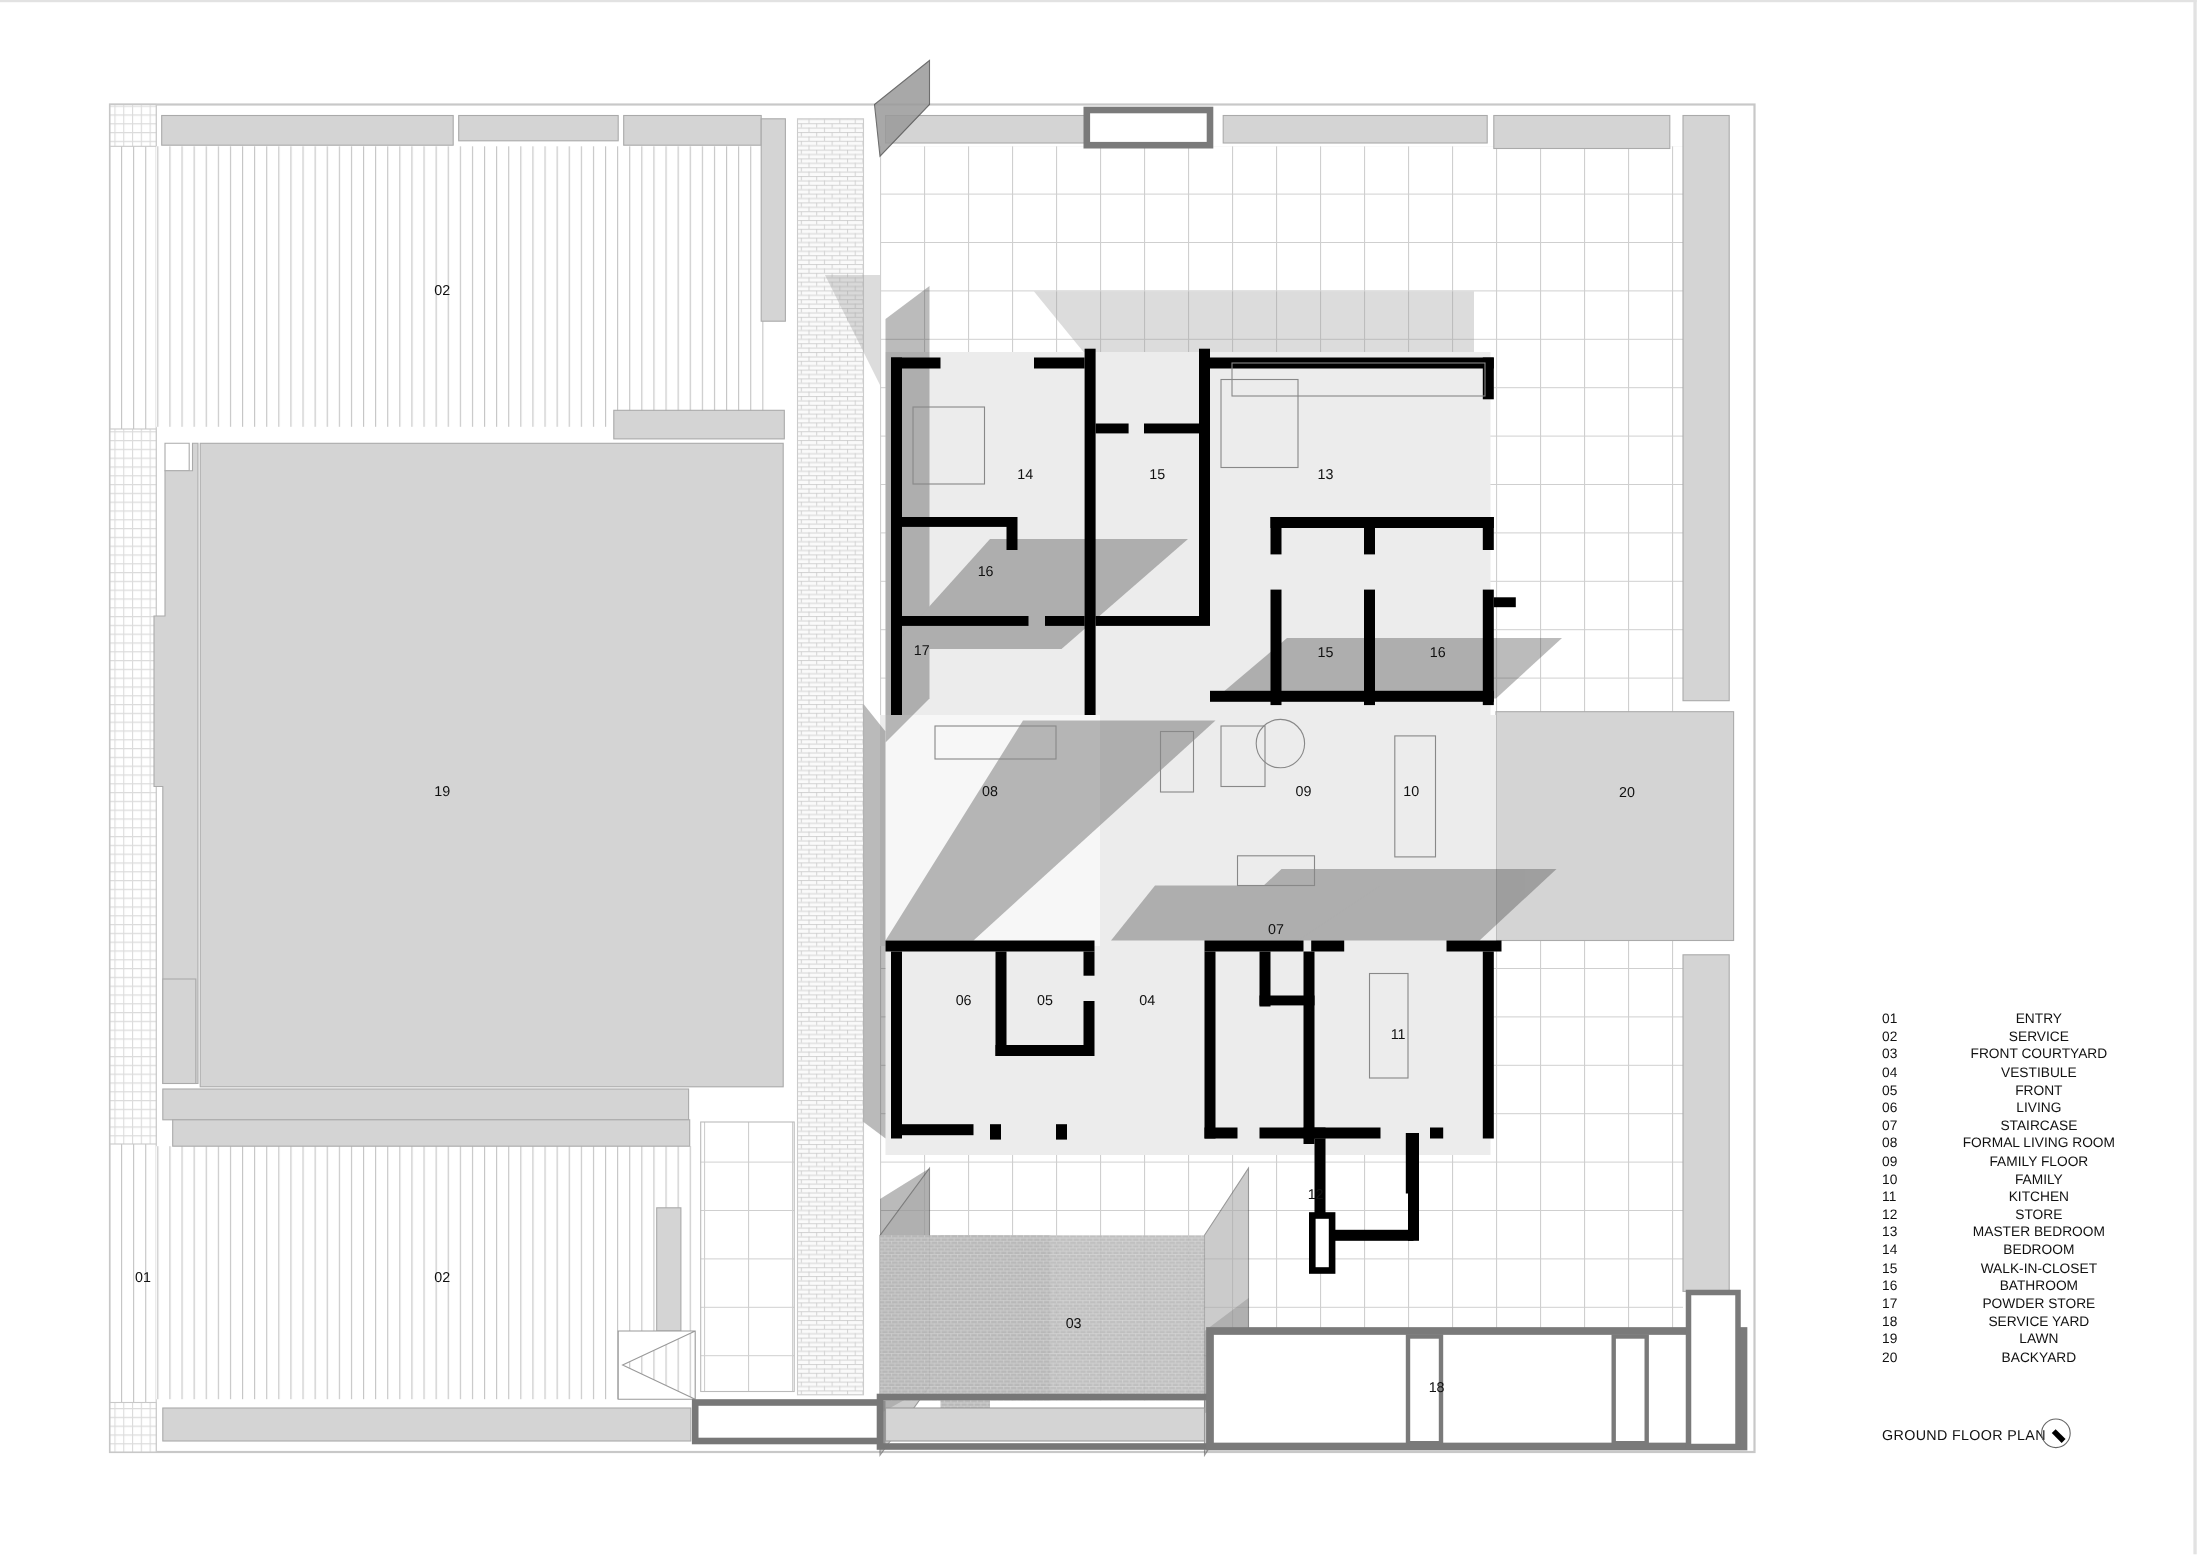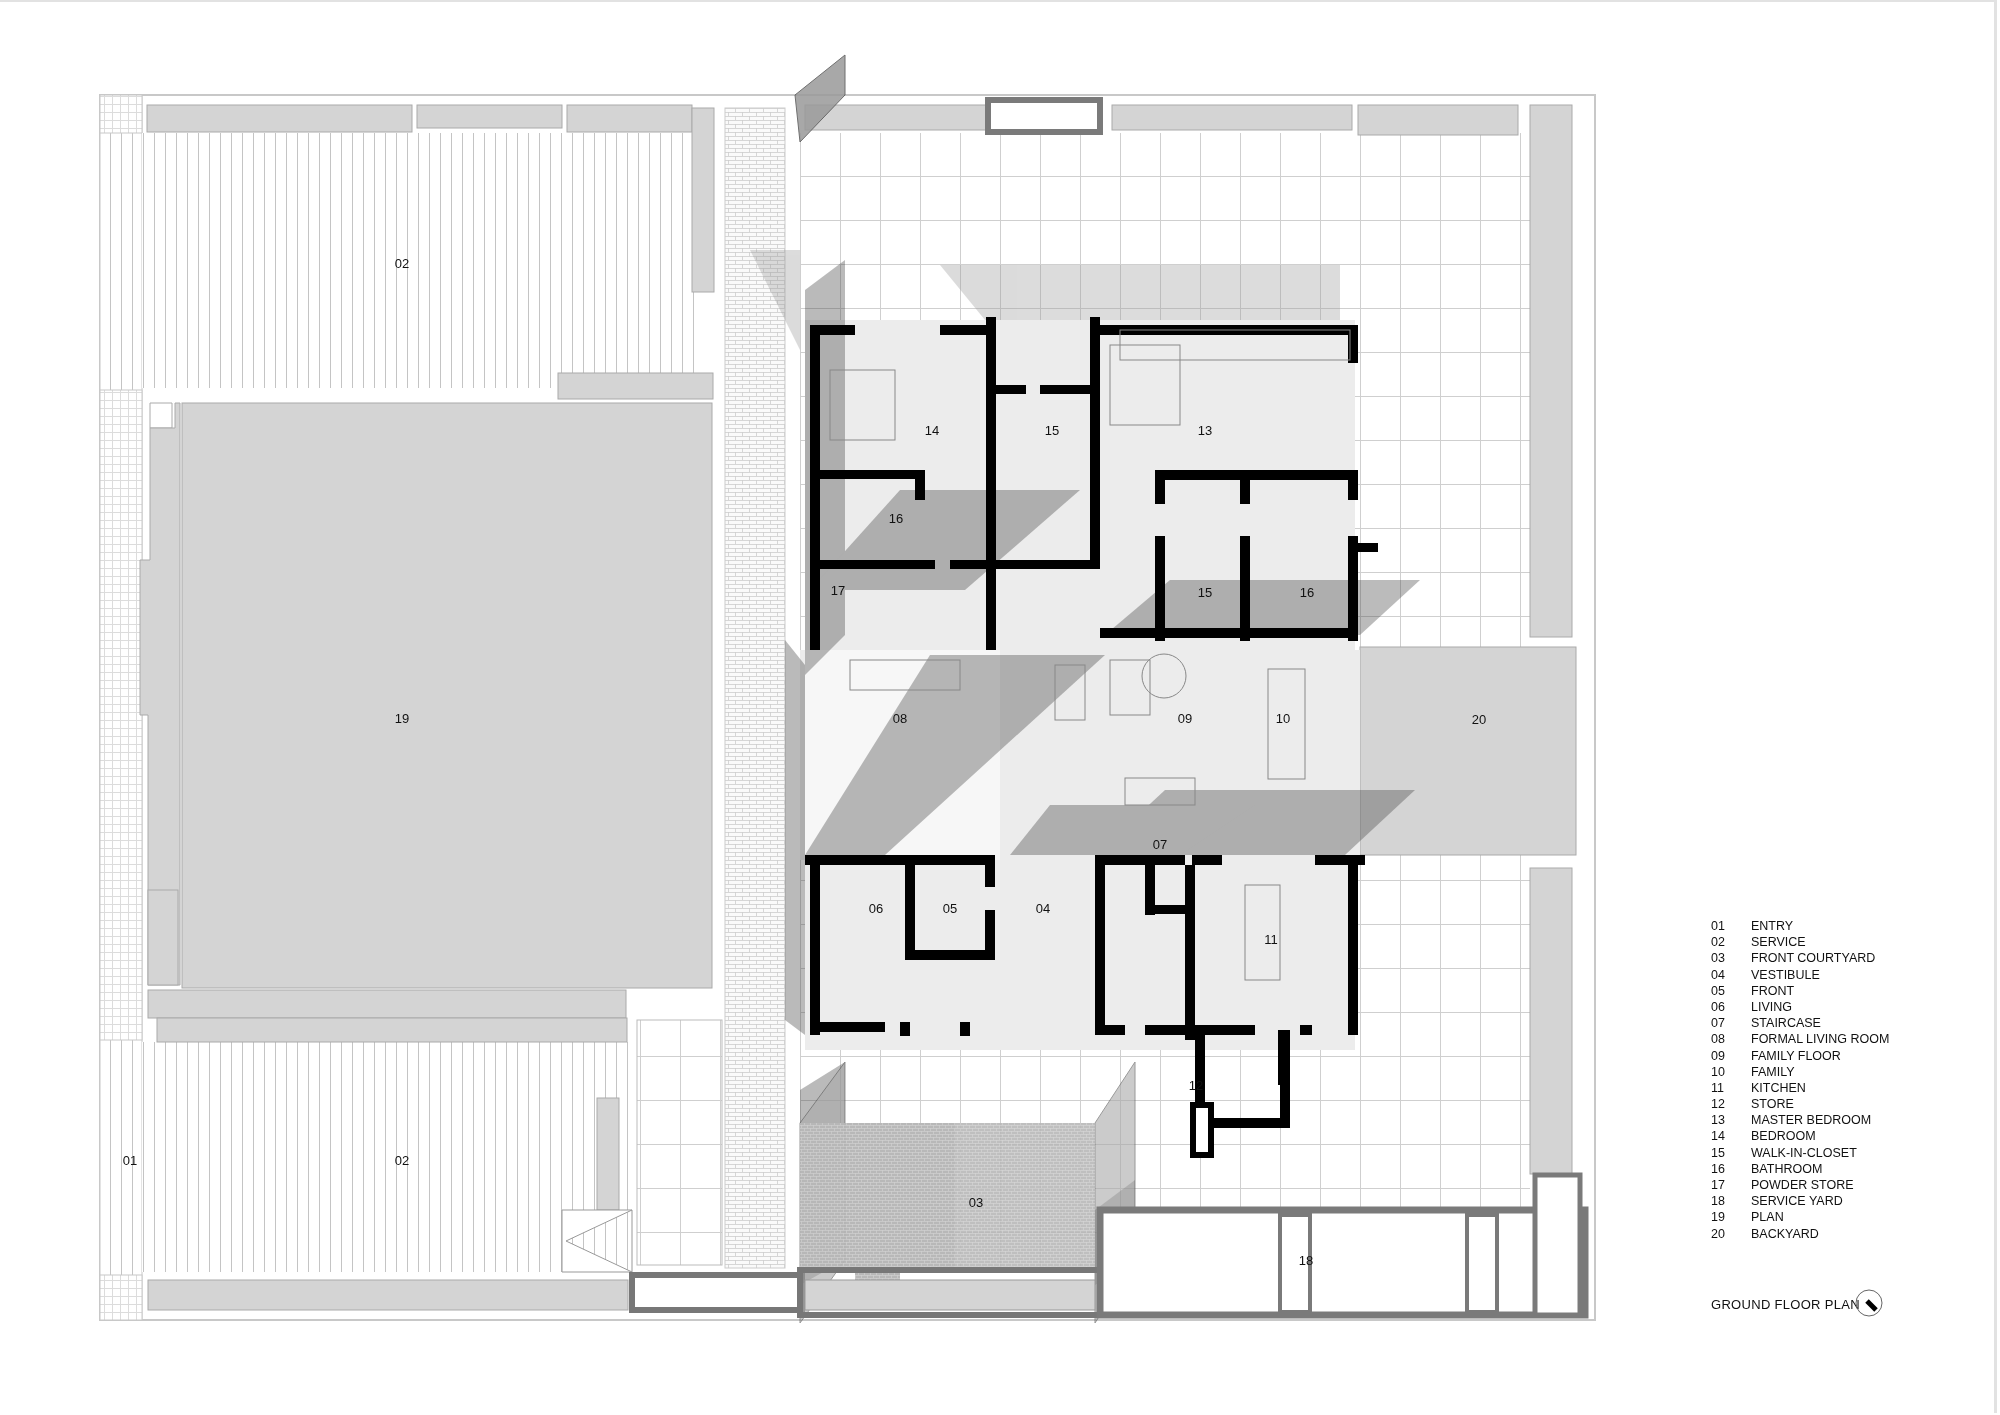--- a/index.html
+++ b/index.html
@@ -6,21 +6,21 @@
   body { width: 2000px; height: 1415px; position: relative; overflow: hidden;
          font-family: "Liberation Sans", "DejaVu Sans", sans-serif; color: #111; }
   .frame { position: absolute; left: 0; top: 0; width: 1997px; height: 1413px;
            border-top: 2px solid #e2e2e2; border-right: 3px solid #e2e2e2; box-sizing: border-box; }
   svg.plan { position: absolute; left: 0; top: 0; }
   .room-label { font-size: 13px; fill: #111; text-anchor: middle; dominant-baseline: middle;
                 font-family: "Liberation Sans", "DejaVu Sans", sans-serif; }
   .legend { position: absolute; left: 1711px; top: 918px; width: 245px; }
   .legend-row { display: flex; justify-content: space-between; height: 16.2px; font-size: 12.5px; line-height: 16px; }
   .legend-num { width: 40px; }
-  .legend-name { text-align: left; flex: 1; }
+  .legend-name { text-align: center; flex: 1; }
   .plan-title { position: absolute; left: 1711px; top: 1297px; font-size: 13px; font-weight: normal; letter-spacing: 0.3px; }
   .north { position: absolute; left: 1854px; top: 1288px; width: 30px; height: 30px; }
 </style>
 </head>
 <body>
 
 <div class="frame"></div>
 
 <svg class="plan" width="2000" height="1415" viewBox="0 0 2000 1415">
   <defs>
@@ -290,21 +290,21 @@
   <div class="legend-row">
       <span class="legend-num">17</span>
       <span class="legend-name">POWDER STORE</span>
     </div>
   <div class="legend-row">
       <span class="legend-num">18</span>
       <span class="legend-name">SERVICE YARD</span>
     </div>
   <div class="legend-row">
       <span class="legend-num">19</span>
-      <span class="legend-name">PLAN</span>
+      <span class="legend-name">LAWN</span>
     </div>
   <div class="legend-row">
       <span class="legend-num">20</span>
       <span class="legend-name">BACKYARD</span>
     </div>
 </div>
 
 <div class="plan-title">GROUND FLOOR PLAN</div>
 
 <svg class="north" viewBox="0 0 30 30">

